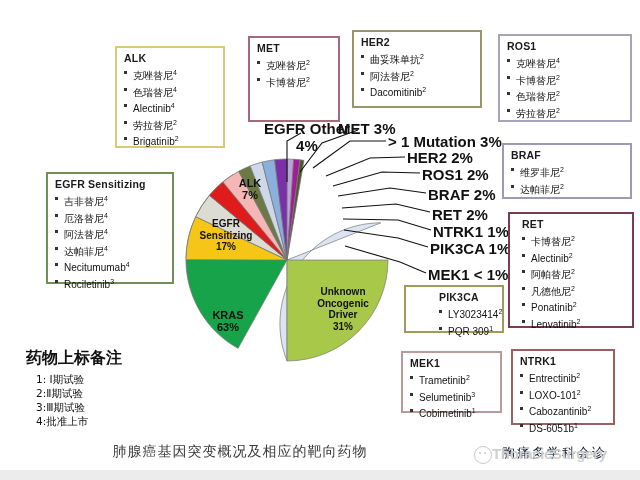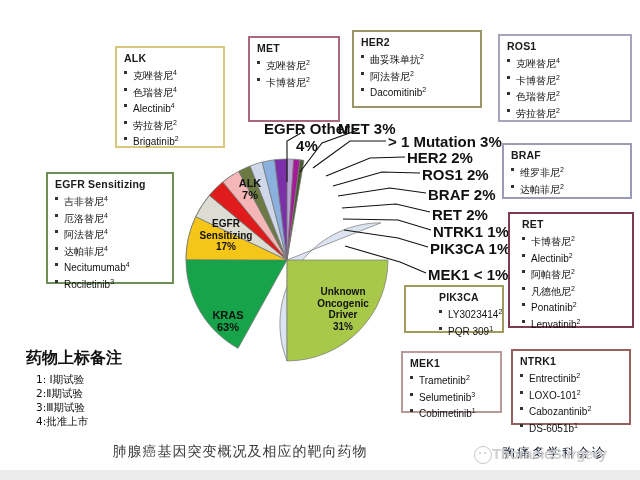--- a/index.html
+++ b/index.html
@@ -54,21 +54,21 @@
   
   #box-alk   {left:115px;top:46px;width:110px;height:102px;border-color:#d9c77a;}
   #box-met   {left:248px;top:36px;width:92px; height:86px; border-color:#a8697a;}
   #box-her2  {left:352px;top:30px;width:130px;height:78px; border-color:#9a9467;}
   #box-ros1  {left:498px;top:34px;width:134px;height:88px; border-color:#a8a2bd;}
   #box-braf  {left:502px;top:143px;width:130px;height:56px;border-color:#9b9bb8;}
   #box-ret   {left:508px;top:212px;width:126px;height:116px;border-color:#7b3b52;padding-left:11px;}
   #box-egfr  {left:14px;top:172px;width:128px;height:112px;border-color:#6f8f55;margin-left:32px;}
   #box-pik3ca{left:404px;top:285px;width:100px;height:48px;border-color:#a09a5c;padding-left:32px;}
   #box-mek1  {left:401px;top:351px;width:101px;height:62px;border-color:#b99a9a;}
-  #box-ntrk1 {left:511px;top:349px;width:120px;height:76px;border-color:#9a5f5f;}
+  #box-ntrk1 {left:511px;top:349px;width:104px;height:76px;border-color:#9a5f5f;}
 
   
   .legend{position:absolute;left:26px;top:348px;width:120px;}
   .legend .lg-title{font-size:16px;font-weight:bold;color:#111;margin-bottom:3px;font-family:"DejaVu Sans",sans-serif;}
   .legend .lg-item{font-size:10.5px;color:#111;line-height:14px;padding-left:10px;font-family:"DejaVu Sans",sans-serif;}
 
   
   .pie-wrap{position:absolute;left:183px;top:156px;width:208px;height:208px;}
   .pie-wrap svg{display:block;}
   .pie-label{

